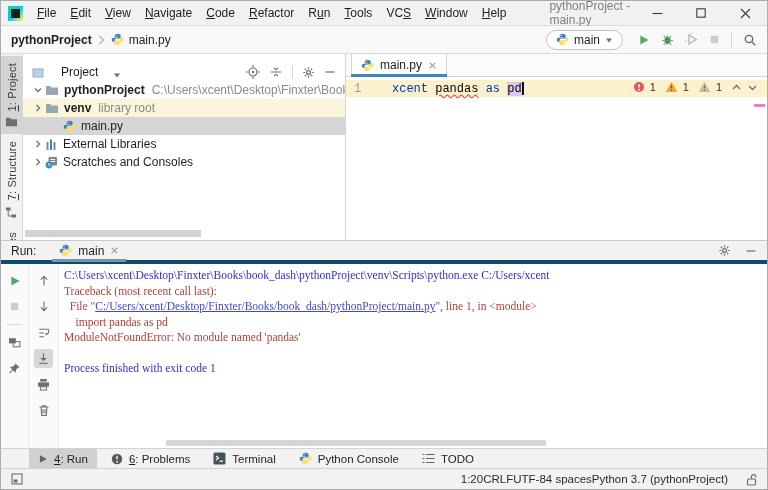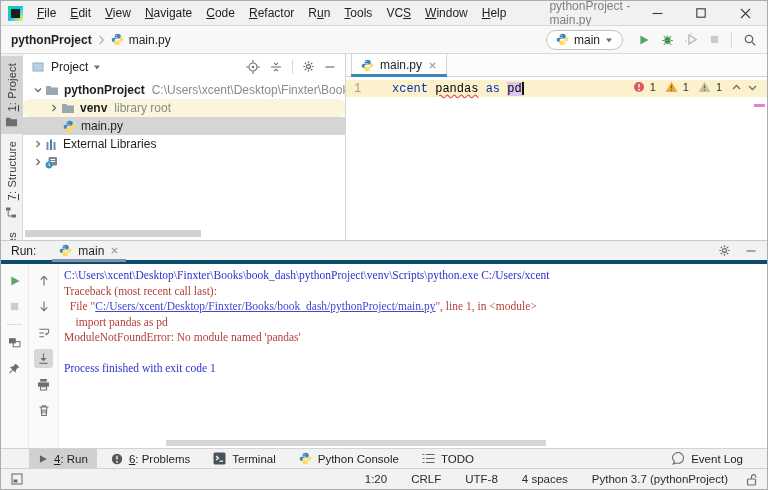--- a/index.html
+++ b/index.html
@@ -31,21 +31,21 @@
   
   .main{flex:1;display:flex;min-height:0}
   .stripe{width:22px;background:#f2f2f2;border-right:1px solid #d9d9d9;display:flex;flex-direction:column;align-items:center;padding:2px 0;flex:none}
   .stripe-btn{display:flex;flex-direction:column;align-items:center;gap:5px;padding:7px 0 6px;width:22px}
   .stripe-btn.active{background:#d4d4d4}
   .vtext{writing-mode:vertical-rl;transform:rotate(180deg);font-size:11px;color:#3c3c3c;letter-spacing:.2px}
   .stripe-bottom{margin-top:auto}
 
   
   .project{width:323px;border-right:1px solid #d4d4d4;background:#fff;display:flex;flex-direction:column;position:relative;overflow:hidden;flex:none}
-  .p-header{height:25px;display:flex;align-items:center;padding:0 9px;gap:5px;flex:none}
+  .p-header{height:25px;display:flex;align-items:flex-end;padding:0 9px;gap:15px;flex:none}
   .p-title{margin-left:2px}
   .p-actions{margin-left:auto;display:flex;align-items:center;gap:9px}
   .p-divider{width:1px;height:14px;background:#d6d6d6}
   .tree{margin-top:2px}
   .t-row{height:18px;display:flex;align-items:center;white-space:nowrap;overflow:hidden}
   .t-row.hl-yellow{background:#fbf5dc}
   .t-row.hl-selected{background:#d5d5d5}
   .t-chev{width:14px;flex:none;display:flex;align-items:center;justify-content:center}
   .t-icon{margin-right:5px;flex:none}
   .t-name.bold{font-weight:bold}
@@ -89,21 +89,21 @@
   .c-hscroll{position:absolute;bottom:2px;left:165px;width:380px;height:6px;background:#d6d6d6}
 
   
   .twbar{height:20px;background:#f2f2f2;border-top:1px solid #d3d3d3;display:flex;align-items:center;padding-left:28px;font-size:11.5px;flex:none}
   .tw-item{display:flex;align-items:center;gap:6px;padding:2px 9px;height:20px;margin-right:5px}
   .tw-item.selected{background:#d0d0d0}
   .tw-right{margin-left:auto;margin-right:10px}
 
   
   .statusbar{height:21px;background:#f2f2f2;border-top:1px solid #d3d3d3;display:flex;align-items:center;padding:0 10px;font-size:11.5px;color:#2b2b2b;flex:none}
-  .sb-right{margin-left:auto;display:flex;align-items:center;gap:24px}
+  .sb-right{margin-left:auto;display:flex;align-items:center;}
   .sb-lock{margin-left:18px}
 </style>
 </head>
 <body>
 
 <div class="app">
 
   <div class="titlebar">
     <div class="logo"></div>
     <div class="menubar">
@@ -291,21 +291,21 @@
               </svg>
             </span>
             <span class="icon t-icon">
               <svg width="14" height="13" viewBox="0 0 14 13">
                 <path fill="#9aa7b0" d="M1 2h4.3l1.4 1.6H13V11H1z"></path>
               </svg>
             </span>
             <span class="t-name bold">pythonProject</span>
             <span class="t-detail">C:\Users\xcent\Desktop\Finxter\Books\book_da</span>
           </div>
-          <div class="t-row hl-yellow" style="padding-left: 24px; border-radius: 6px;">
+          <div class="t-row hl-yellow" style="padding-left: 8px;">
             <span class="t-chev">
               <svg width="8" height="8" viewBox="0 0 8 8">
                 <path fill="none" stroke="#6e6e6e" stroke-width="1.3" d="M2.5 1l3 3-3 3"></path>
               </svg>
             </span>
             <span class="icon t-icon">
               <svg width="14" height="13" viewBox="0 0 14 13">
                 <path fill="#9aa7b0" d="M1 2h4.3l1.4 1.6H13V11H1z"></path>
               </svg>
             </span>
@@ -344,20 +344,21 @@
               </svg>
             </span>
             <span class="icon t-icon">
               <svg width="13" height="13" viewBox="0 0 13 13">
                 <rect x="3.5" y="1" width="8.5" height="8.5" rx="1" fill="#7d8790"></rect>
                 <path stroke="#fff" stroke-width="1" d="M5.5 3.5h4.5M5.5 5.5h4.5"></path>
                 <circle cx="4" cy="9" r="3.4" fill="#3592c4"></circle>
                 <path stroke="#fff" stroke-width="1" fill="none" d="M4 7.3V9l1.2 1"></path>
               </svg>
             </span>
+            <span class="t-name">Scratches and Consoles</span>
           </div>
         </div>
       <div class="p-hscroll"></div>
     </div>
 
     <div class="editor">
       <div class="tabbar">
         <div class="ed-tab">
           <span class="icon" id="tab-py-icon">
               <svg width="13" height="13" viewBox="0 0 14 14">
@@ -577,30 +578,20 @@
           </span>
           <span>Python Console</span>
         </div>
         <div class="tw-item">
           <span class="icon">
             <svg width="13" height="11" viewBox="0 0 13 11">
               <path stroke="#5f6368" stroke-width="1.2" d="M0.5 1.5h2M4 1.5h8.5M0.5 5.5h2M4 5.5h8.5M0.5 9.5h2M4 9.5h8.5"></path>
             </svg>
           </span>
           <span>TODO</span>
-        </div>
-      </div>
-    <div id="tw-right" class="tw-right" style="display:flex;align-items:center">
-        <div class="tw-item">
-          <span class="icon">
-            <svg width="14" height="13" viewBox="0 0 14 13">
-              <path fill="none" stroke="#6e6e6e" stroke-width="1.1" d="M12.5 5.8A5.5 5 0 103.4 9.3L2.2 12l3-1a5.5 5 0 007.3-5.2z"></path>
-            </svg>
-          </span>
-          <span>Event Log</span>
         </div>
       </div>
   </div>
 
   <div class="statusbar">
     <span class="icon">
         <svg width="12" height="12" viewBox="0 0 12 12">
           <rect x="1" y="1" width="10" height="10" fill="none" stroke="#6e6e6e" stroke-width="1.1"></rect>
           <rect x="2.5" y="6.5" width="4" height="3" fill="#6e6e6e"></rect>
         </svg>

